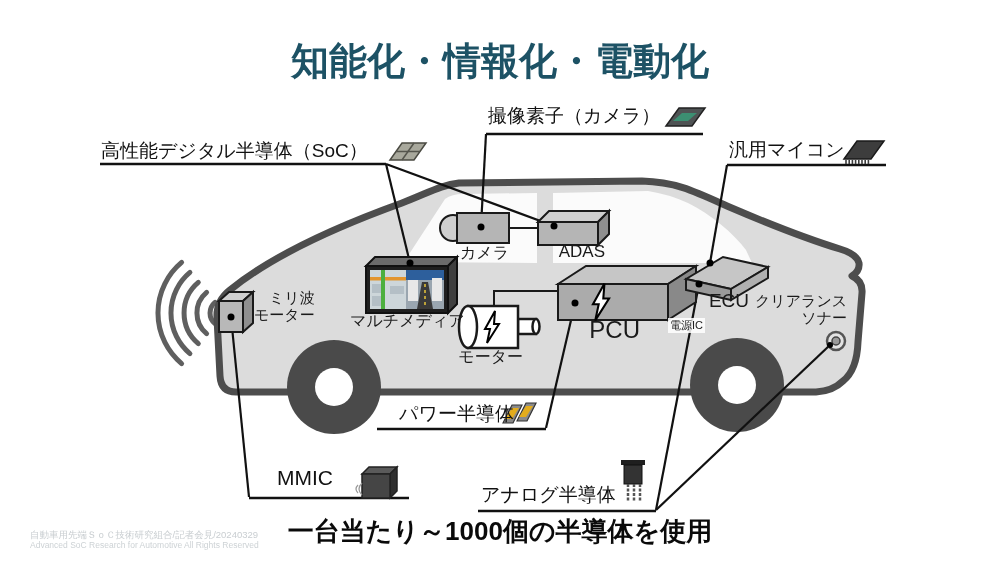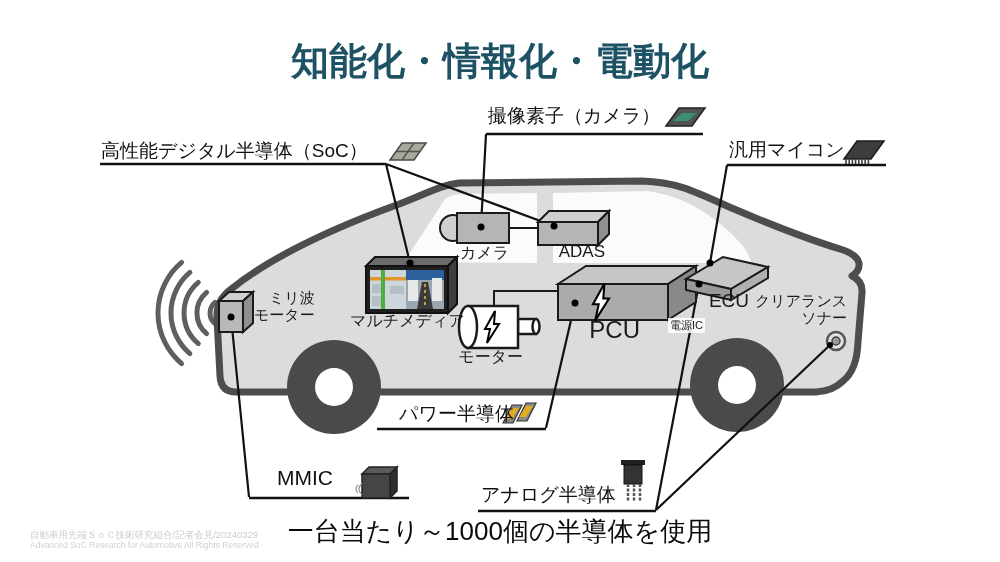--- a/index.html
+++ b/index.html
@@ -3,21 +3,21 @@
 <meta charset="utf-8">
 <style>
   html,body{margin:0;padding:0;background:#ffffff;}
   .slide{position:relative;width:1000px;height:562px;background:#ffffff;overflow:hidden;
          font-family:"Liberation Sans","DejaVu Sans",sans-serif;color:#111;}
   .abs{position:absolute;}
   .title{left:0;right:0;top:36px;text-align:center;font-size:38px;font-weight:700;
          color:#1d5265;letter-spacing:0px;}
   .callout{font-size:19px;font-weight:500;color:#111;white-space:nowrap;}
   .complabel{font-size:16px;color:#1a1a1a;text-align:right;white-space:nowrap;}
-  .headline{left:0;right:0;top:514px;text-align:center;font-size:26px;font-weight:400;color:#0a0a0a;}
+  .headline{left:0;right:0;top:514px;text-align:center;font-size:26px;font-weight:700;color:#0a0a0a;}
   .footer{left:30px;top:530px;line-height:10px;}
   .footer .l1{font-size:9.5px;color:#c9ced1;}
   .footer .l2{font-size:8.5px;color:#cdd2d5;}
   svg{position:absolute;left:0;top:0;}
 </style>
 </head>
 <body>
 
 <div class="slide">
 

